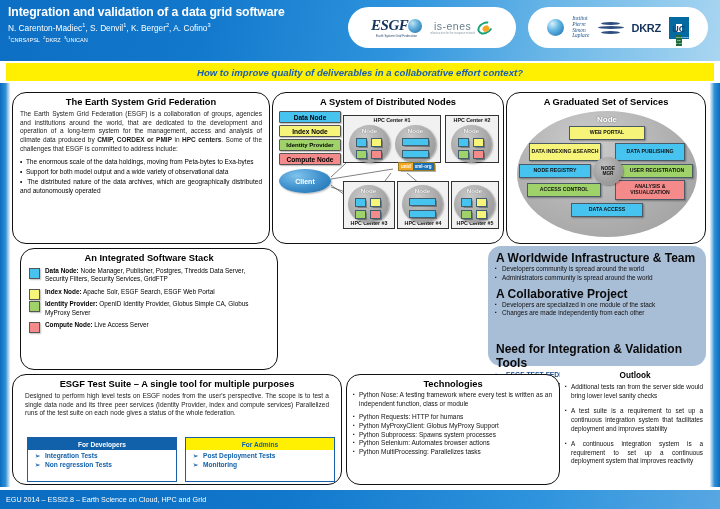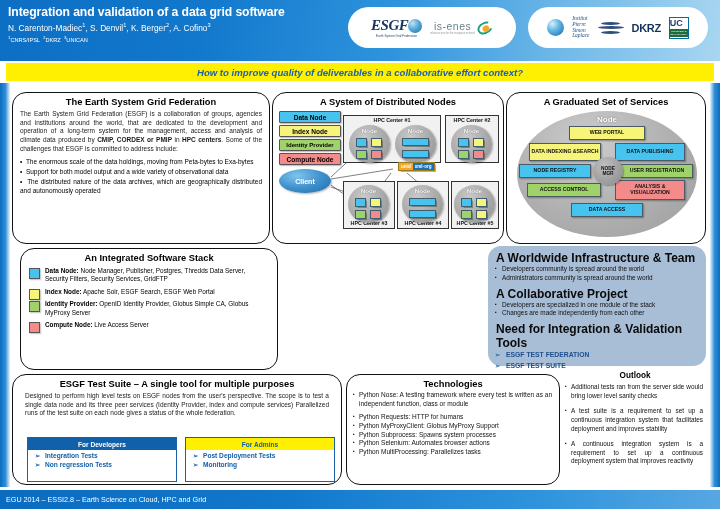--- a/index.html
+++ b/index.html
@@ -91,22 +91,22 @@
   }
   .dkrz-bar {
     height: 3px; background: #2e4f80; border-radius: 50%;
   }
   .dkrz-bar.b1 { width: 70%; margin-left: 15%; }
   .dkrz-bar.b2 { width: 100%; }
   .dkrz-bar.b3 { width: 70%; margin-left: 15%; }
   .dkrz-word { font-size: 11px; font-weight: bold; color: #15325c; letter-spacing: -0.3px; }
   .uc-box {
     width: 20px; height: 22px; background: #ffffff;
-    border: 1px solid #0369a1;
-    display: flex; flex-direction: column; justify-content: flex-start;
+    border: 7px solid #0369a1;
+    display: flex; flex-direction: column; align-items: center; justify-content: flex-start;
   }
   .uc-top { font-size: 9px; font-weight: bold; color: #1b3f6e; line-height: 11px; }
   .uc-bot {
     width: 100%; background: #1f6b3a; color: #ffffff;
     font-size: 2.3px; text-align: center; line-height: 3px; padding: 1px 0;
   }
 
   
   .qbar {
     position: absolute; left: 6px; top: 63px; width: 708px; height: 18px;
@@ -524,21 +524,21 @@
   </div>
 
   <div class="panel soft" id="panel-world">
     <div style="padding-top:5px;">
       <div class="w-head">A Worldwide Infrastructure &amp; Team</div>
       <div class="w-bullet">Developers community is spread around the world</div>
       <div class="w-bullet">Administrators community is spread around the world</div>
       <div class="w-head" style="padding-top:4px;">A Collaborative Project</div>
       <div class="w-bullet">Developers are specialized in one module of the stack</div>
       <div class="w-bullet">Changes are made independently from each other</div>
-      <div class="w-head" style="padding-top:4px;">Need for Integration &amp; Validation Tools</div>
+      <div class="w-head" style="padding-top:4px;margin-top:20px;">Need for Integration &amp; Validation Tools</div>
       <div class="w-arrow">ESGF TEST FEDERATION</div>
       <div class="w-arrow">ESGF TEST SUITE</div>
     </div>
   </div>
 
   <div class="panel" id="panel-suite">
     <div class="panel-title">ESGF Test Suite – A single tool for multiple purposes</div>
     <div class="body-txt" style="padding:3px 12px 0 12px;">Designed to perform high level tests on ESGF nodes from the user's perspective. The scope is to test a single data node and its three peer services (Identity Provider, index and compute services) Parallelized runs of the test suite on each node gives a status of the whole federation.</div>
 
     <div class="dev-box">

